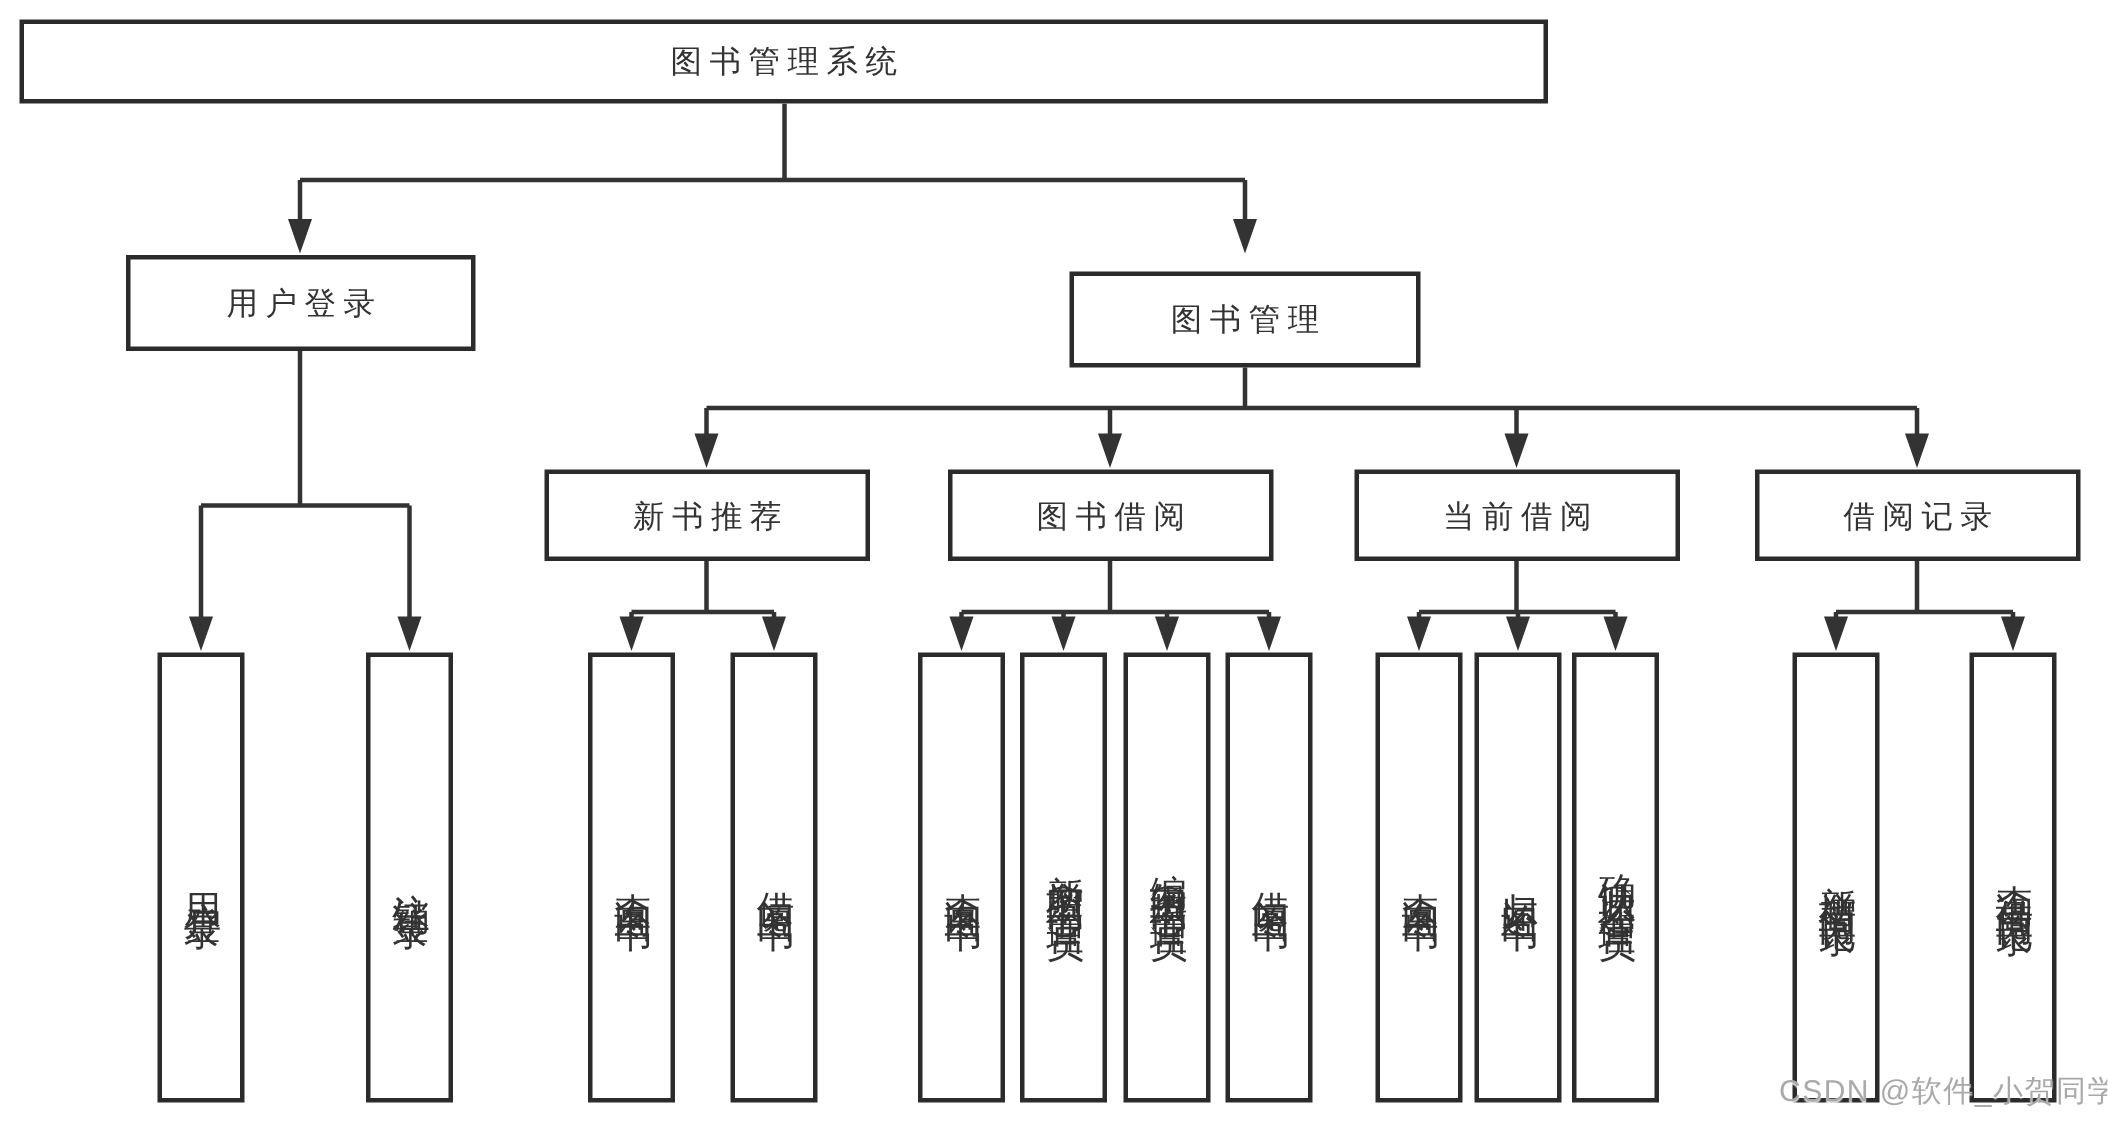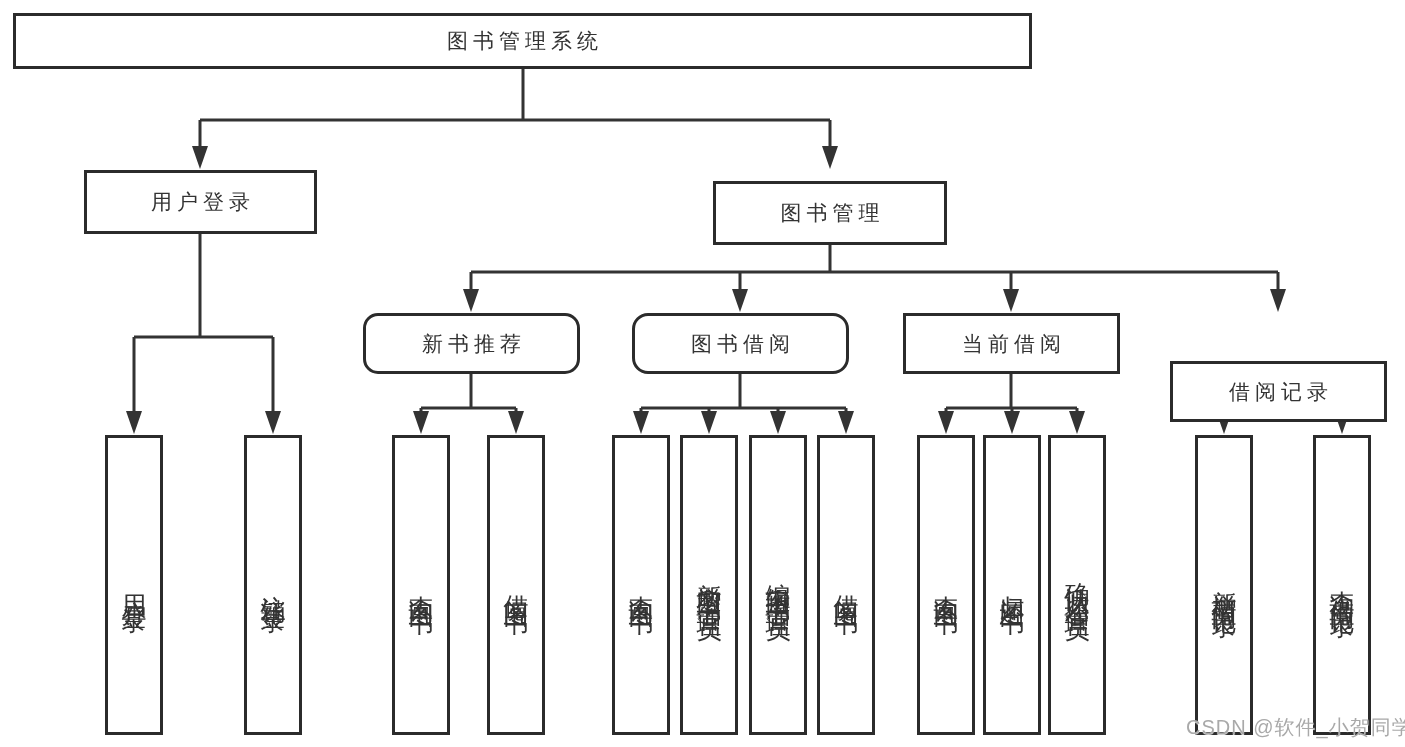--- a/index.html
+++ b/index.html
@@ -59,24 +59,24 @@
     line-height: 1;
     white-space: nowrap;
   }
   
   .n-root   { left: 13px;   top: 13px;  width: 1019px; height: 56px; }
   
   .n-login  { left: 84px;   top: 170px; width: 233px;  height: 64px; }
   .n-mgmt   { left: 713px;  top: 181px; width: 234px;  height: 64px; }
   
   .n-l3     { top: 313px; height: 61px; width: 217px; }
-  .n-newbook{ left: 363px; border-radius: 15px; }
-  .n-borrow { left: 632px; border-radius: 16px; }
+  .n-newbook{ left: 363px; }
+  .n-borrow { left: 632px; }
   .n-current{ left: 903px; text-align: right; }
-  .n-records{ left: 1170px; margin-top: 48px; }
+  .n-records{ left: 1170px; }
   
   .p1  { left: 105px;  }
   .p2  { left: 244px;  }
   .p3  { left: 392px;  }
   .p4  { left: 487px;  }
   .p5  { left: 612px;  }
   .p6  { left: 680px;  }
   .p7  { left: 749px;  }
   .p8  { left: 817px;  }
   .p9  { left: 917px;  }

